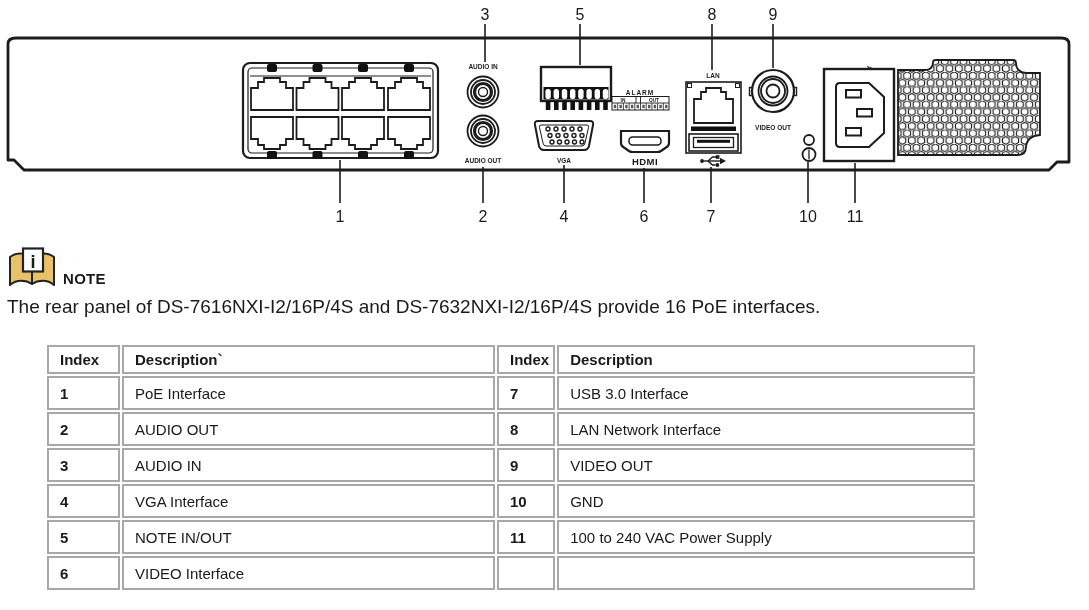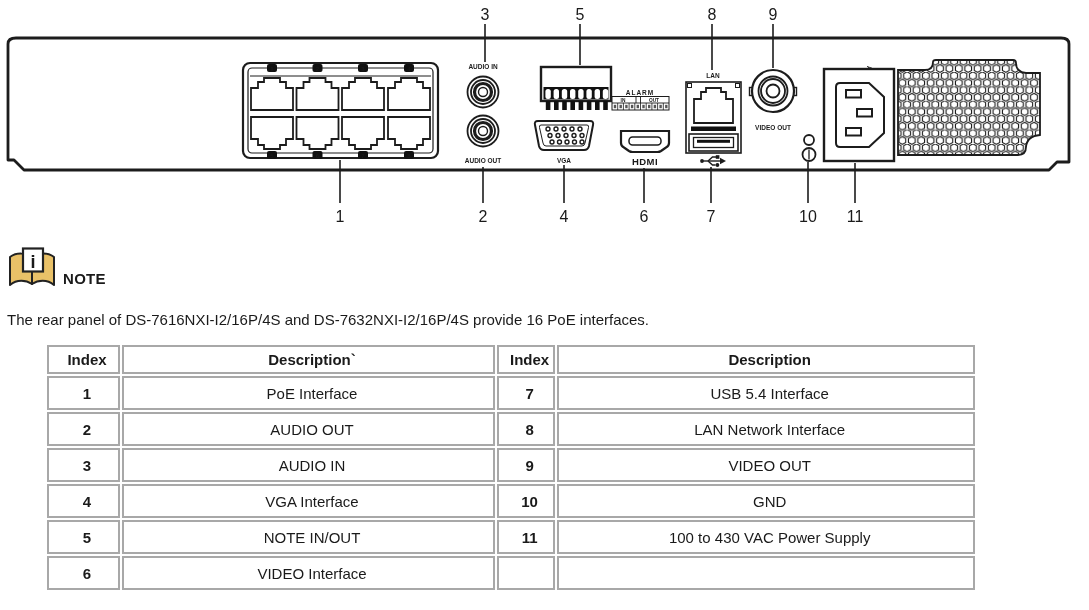--- a/index.html
+++ b/index.html
@@ -3,24 +3,24 @@
 <meta charset="utf-8">
 <style>
   html,body{margin:0;padding:0;background:#fff;}
   #page{position:relative;width:1089px;height:610px;background:#fff;overflow:hidden;
         font-family:"Liberation Sans",sans-serif;color:#1a1a1a;}
   svg text{font-family:"Liberation Sans",sans-serif;fill:#1a1a1a;}
   .callout-num{font-size:16px;}
   .port-label{font-size:6.5px;font-weight:bold;}
   #note-row{position:absolute;left:6px;top:247px;display:flex;align-items:flex-end;}
   #note-label{font-size:15px;font-weight:bold;margin:0 0 2px 3px;letter-spacing:0.3px;}
-  #intro{position:absolute;left:7px;top:311px;font-size:15px;}
+  #intro{position:absolute;left:7px;top:296px;font-size:19px;}
   #iface-table{position:absolute;left:45px;top:343px;border-collapse:separate;border-spacing:2px;}
   #iface-table th,#iface-table td{border:2px solid #a8a8a8;padding:0 4px 0 11px;
-      font-size:15px;text-align:center;vertical-align:middle;background:#fff;}
+      font-size:15px;text-align:left;vertical-align:middle;background:#fff;}
   #iface-table th{height:25px;font-weight:bold;}
   #iface-table td{height:30px;}
   #iface-table td.idx{font-weight:bold;}
 </style>
 </head>
 <body>
 
 <div id="page">
 
   <svg width="1089" height="235" viewBox="0 0 1089 235" style="position:absolute;left:0;top:0;">
@@ -293,21 +293,21 @@
         <th>Description`</th>
         <th>Index</th>
         <th>Description</th>
       </tr>
     </thead>
     <tbody>
       <tr>
         <td class="idx">1</td>
         <td>PoE Interface</td>
         <td class="idx">7</td>
-        <td>USB 5.4 Interface</td>
+        <td>USB 3.0 Interface</td>
       </tr>
       <tr>
         <td class="idx">2</td>
         <td>AUDIO OUT</td>
         <td class="idx">8</td>
         <td>LAN Network Interface</td>
       </tr>
       <tr>
         <td class="idx">3</td>
         <td>AUDIO IN</td>
@@ -317,21 +317,21 @@
       <tr>
         <td class="idx">4</td>
         <td>VGA Interface</td>
         <td class="idx">10</td>
         <td>GND</td>
       </tr>
       <tr>
         <td class="idx">5</td>
         <td>NOTE IN/OUT</td>
         <td class="idx">11</td>
-        <td>100 to 430 VAC Power Supply</td>
+        <td>100 to 240 VAC Power Supply</td>
       </tr>
       <tr>
         <td class="idx">6</td>
         <td>VIDEO Interface</td>
         <td class="idx"></td>
         <td></td>
       </tr>
     </tbody>
   </table>
 

